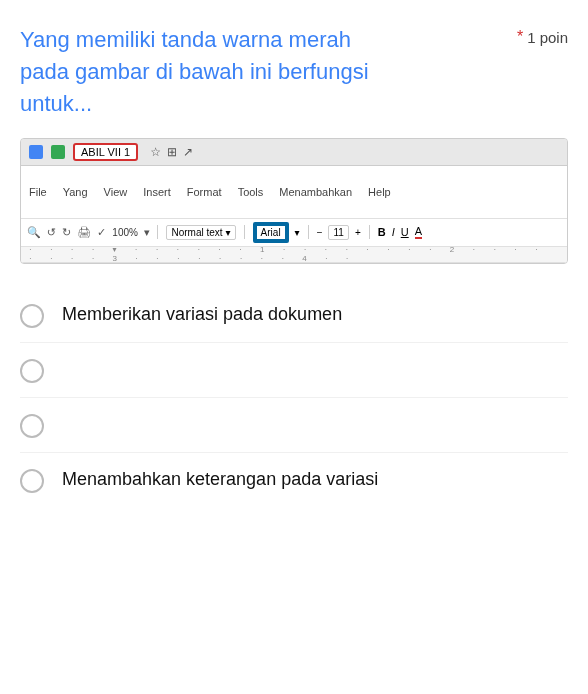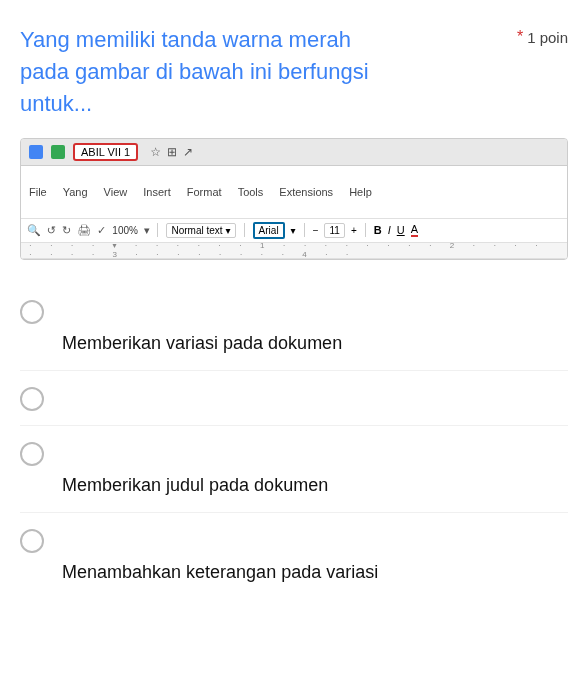--- a/index.html
+++ b/index.html
@@ -125,21 +125,21 @@
     }
     .toolbar-style-box {
       border: 1px solid #ccc;
       border-radius: 2px;
       padding: 1px 4px;
       font-size: 10px;
       display: flex;
       gap: 3px;
     }
     .toolbar-font-box {
-      border: 2px solid #0369a1;
+      border: 4px solid #0369a1;
       border-radius: 2px;
       padding: 1px 4px;
       font-size: 10px;
     }
     .toolbar-size-box {
       border: 1px solid #ccc;
       border-radius: 2px;
       padding: 1px 4px;
       font-size: 10px;
       display: flex;
@@ -183,21 +183,20 @@
       height: 24px;
       border: 2px solid #bbb;
       border-radius: 50%;
       flex-shrink: 0;
       margin-top: 2px;
     }
     .option-text {
       font-size: 18px;
       line-height: 1.4;
       color: #111;
-      margin-top: 33px;
     }
   </style>
 </head>
 <body>
 
 <div class="question-header">
   <div class="question-text">Yang memiliki tanda warna merah pada gambar di bawah ini berfungsi untuk...</div>
   <div class="points-badge">
     <span class="asterisk">*</span>
     <span>1 poin</span>
@@ -217,21 +216,21 @@
     </div>
   </div>
 
   <div class="gdocs-menu-bar">
     <span class="gdocs-menu-item">File</span>
     <span class="gdocs-menu-item">Yang</span>
     <span class="gdocs-menu-item">View</span>
     <span class="gdocs-menu-item">Insert</span>
     <span class="gdocs-menu-item">Format</span>
     <span class="gdocs-menu-item">Tools</span>
-    <span class="gdocs-menu-item">Extensions</span>
+    <span class="gdocs-menu-item">Menambahkan</span>
     <span class="gdocs-menu-item">Help</span>
   </div>
 
   <div class="gdocs-toolbar">
     <span class="toolbar-icon">🔍</span>
     <span class="toolbar-icon">↺</span>
     <span class="toolbar-icon">↻</span>
     <span class="toolbar-icon">🖨</span>
     <span class="toolbar-icon">✓</span>
     <span class="toolbar-zoom">100%</span>
@@ -265,19 +264,18 @@
 <ul class="options-list">
   <li class="option-item">
     <div class="radio-circle"></div>
     <span class="option-text">Memberikan variasi pada dokumen</span>
   </li>
   <li class="option-item">
     <div class="radio-circle"></div>
   </li>
   <li class="option-item">
     <div class="radio-circle"></div>
-    <span class="option-text">Memberikan judul pada dokumen</span>
   </li>
   <li class="option-item">
     <div class="radio-circle"></div>
     <span class="option-text">Menambahkan keterangan pada variasi</span>
   </li>
 </ul>
 
 </body></html>

